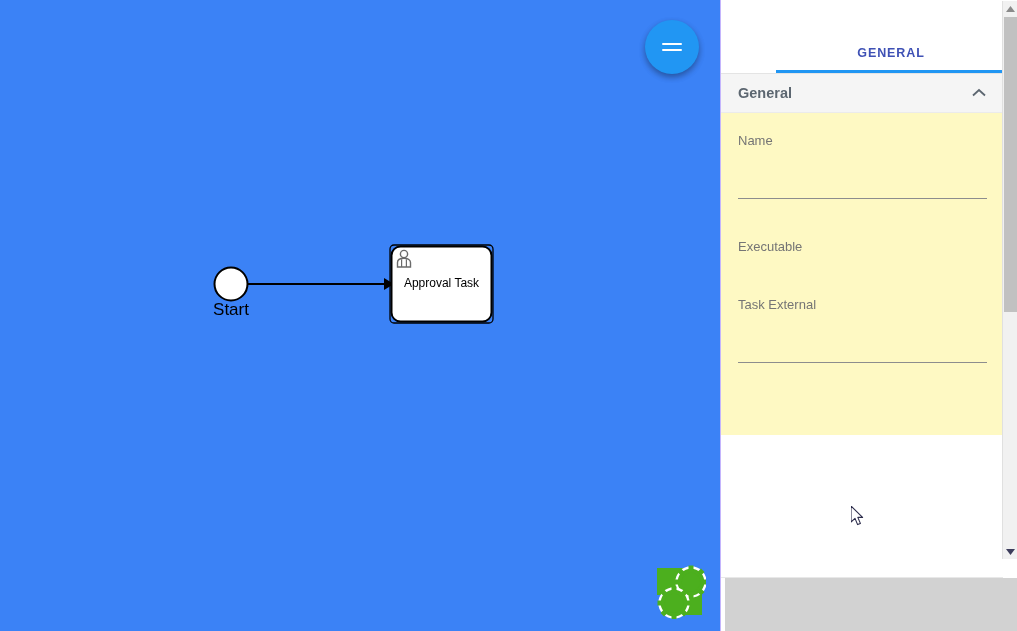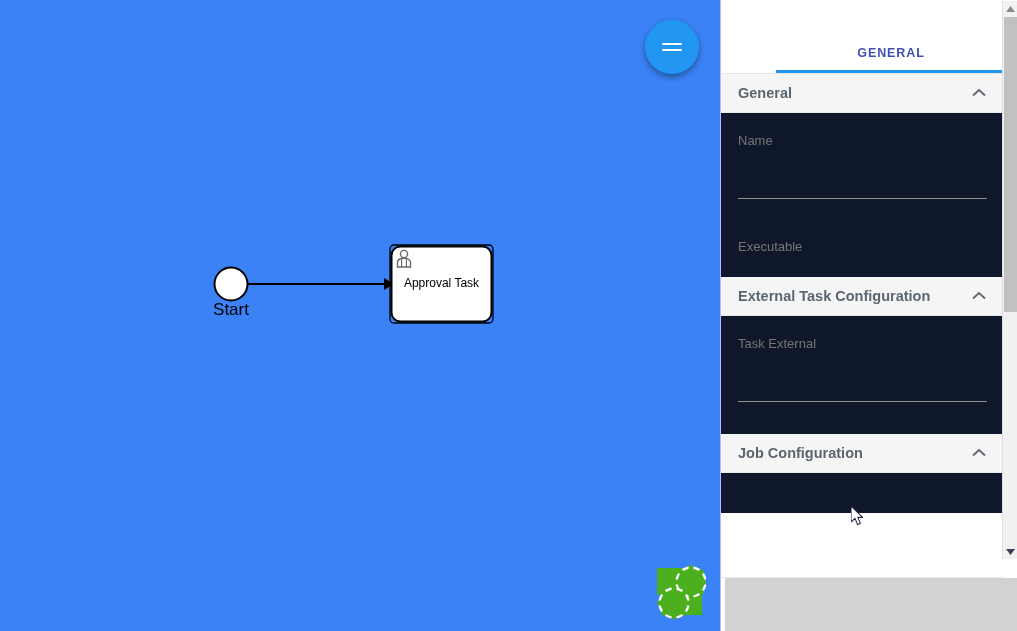--- a/index.html
+++ b/index.html
@@ -128,21 +128,21 @@
     flex: 1;
     font-size: 14.5px;
     font-weight: bold;
     color: #5c6670;
   }
   .chev {
     width: 16px; height: 10px;
     flex: none;
   }
 
-  .group-body { background: #0f172a; }
+  .group-body { background: #fef9c3; }
 
   .field {
     padding: 0 16px 0 17px;
     box-sizing: border-box;
   }
   .field .flabel {
     font-size: 13px;
     color: #757575;
     padding-top: 20px;
     line-height: 16px;
@@ -328,41 +328,29 @@
       </div>
 
       <div class="spacer-20"></div>
 
 
       <div class="field plain">
         <div class="flabel">Executable</div>
       </div>
     </div>
 
-    <div class="group-header">
-      <span class="gh-title">External Task Configuration</span>
-      <svg class="chev" viewBox="0 0 16 10">
-        <polyline points="2,7.5 8,2 14,7.5" fill="none" stroke="#5c6670" stroke-width="1.8"></polyline>
-      </svg>
-    </div>
     <div class="group-body">
       <div class="field">
         <div class="flabel">Task External</div>
         <input class="finput" type="text" placeholder="" style="">
         <div class="funderline"></div>
       </div>
       <div class="spacer-30"></div>
     </div>
 
-    <div class="group-header">
-      <span class="gh-title">Job Configuration</span>
-      <svg class="chev" viewBox="0 0 16 10">
-        <polyline points="2,7.5 8,2 14,7.5" fill="none" stroke="#5c6670" stroke-width="1.8"></polyline>
-      </svg>
-    </div>
     <div class="group-body" style="height:40px;"></div>
   </div>
 
   <div id="scrollbar" style="left:281px;top:1px;height:558px;">
     <div id="sb-up">
       <svg width="9" height="6" viewBox="0 0 9 6">
           <polygon points="4.5,0 9,6 0,6" fill="#8a8a8a"></polygon>
         </svg>
     </div>
     <div id="sb-thumb" style="top:16px;height:295px;"></div>

